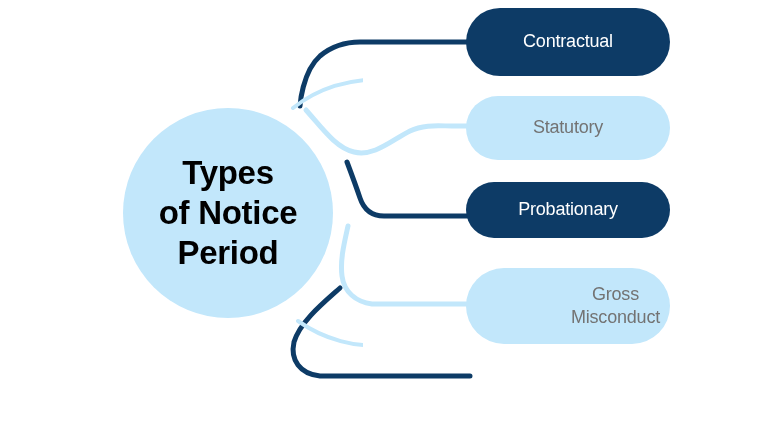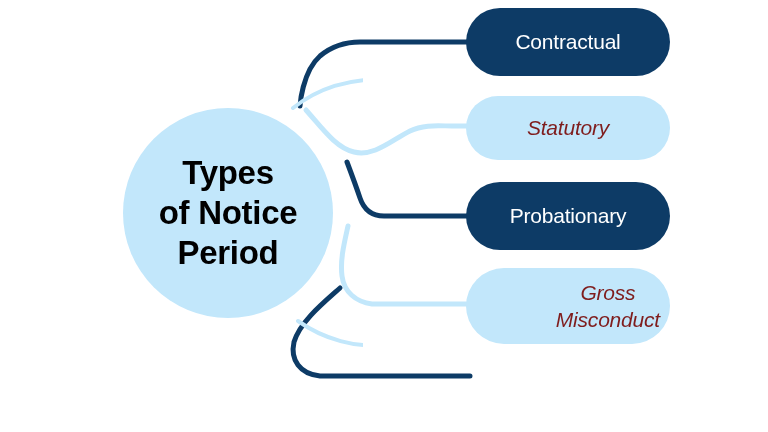--- a/index.html
+++ b/index.html
@@ -61,36 +61,36 @@
     left: 466px;
     width: 204px;
     display: flex;
     align-items: center;
     justify-content: center;
     border-radius: 999px;
     box-sizing: border-box;
     padding: 0 10px;
   }
   .pill-label {
-    font-size: 21px;
+    font-size: 18px;
     font-weight: 500;
     line-height: 1.3;
     text-align: center;
     white-space: pre-line;
     letter-spacing: -0.2px;
     user-select: none;
   }
   .pill.dark { background: #0d3b66; }
   .pill.dark .pill-label { color: #ffffff; }
   .pill.light { background: #c2e7fb; }
-  .pill.light .pill-label { color: #7f1d1d; font-style: italic; }
+  .pill.light .pill-label { color: #737373; }
 
   .pill.n0 { top: 8px;   height: 68px; }
   .pill.n1 { top: 96px;  height: 64px; }
-  .pill.n2 { top: 182px; height: 68px; }
+  .pill.n2 { top: 182px; height: 56px; }
   .pill.n3 { top: 268px; height: 76px; justify-content: flex-end; }
   .pill.n4 { top: 358px; height: 70px; }
 </style>
 </head>
 <body>
 
 <div id="canvas">
 
   <svg id="wires" viewBox="0 0 768 432">
 

